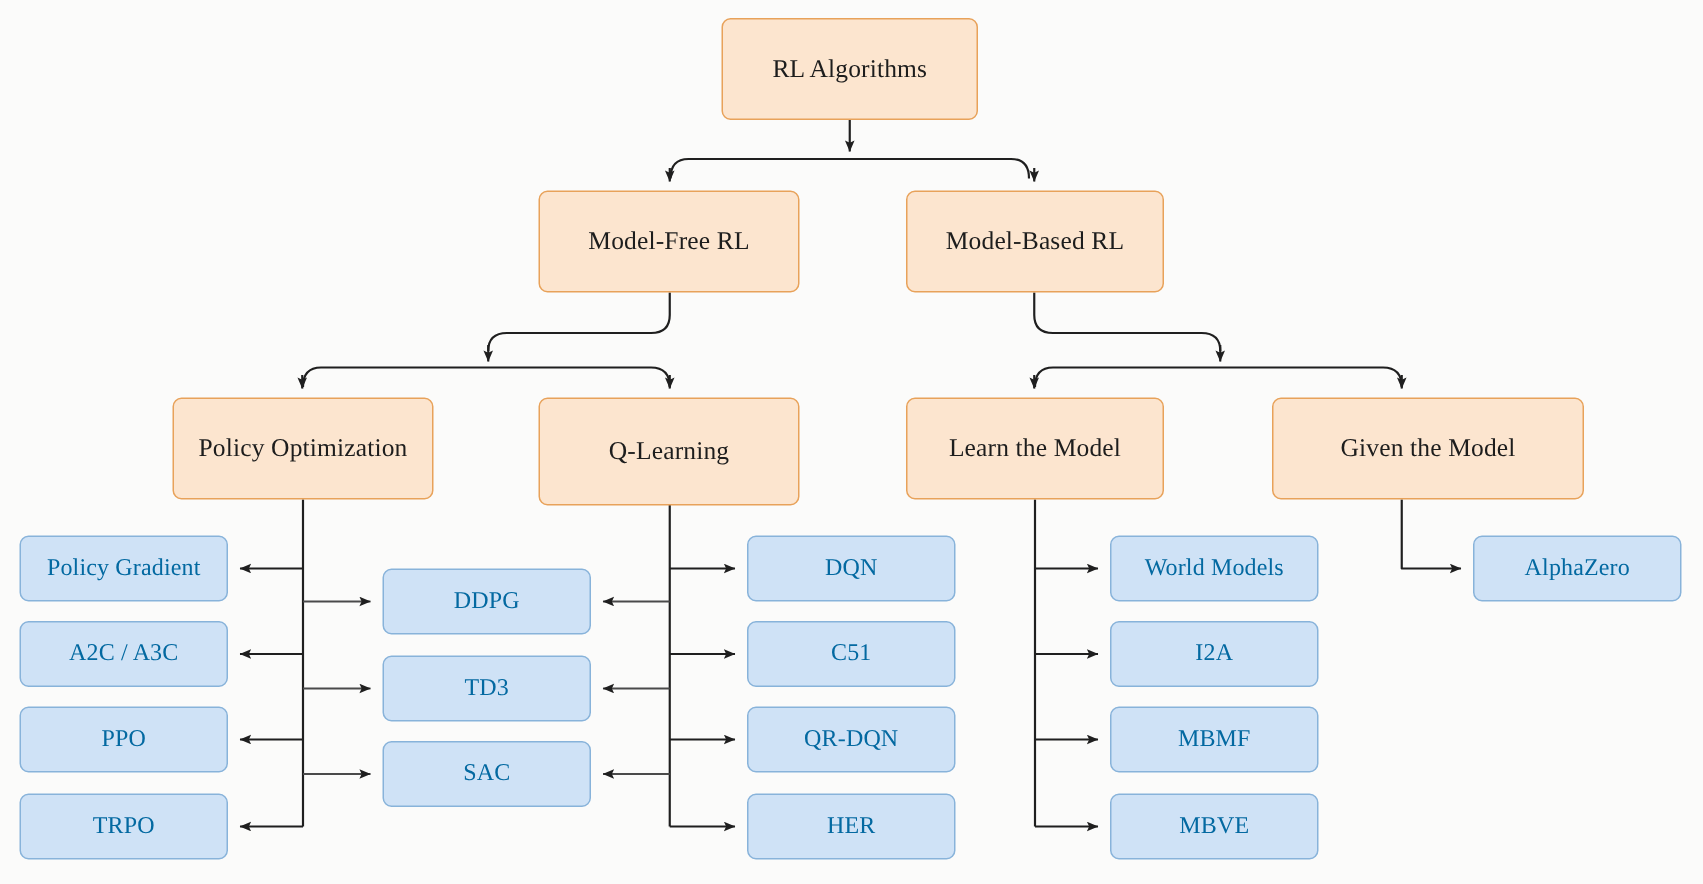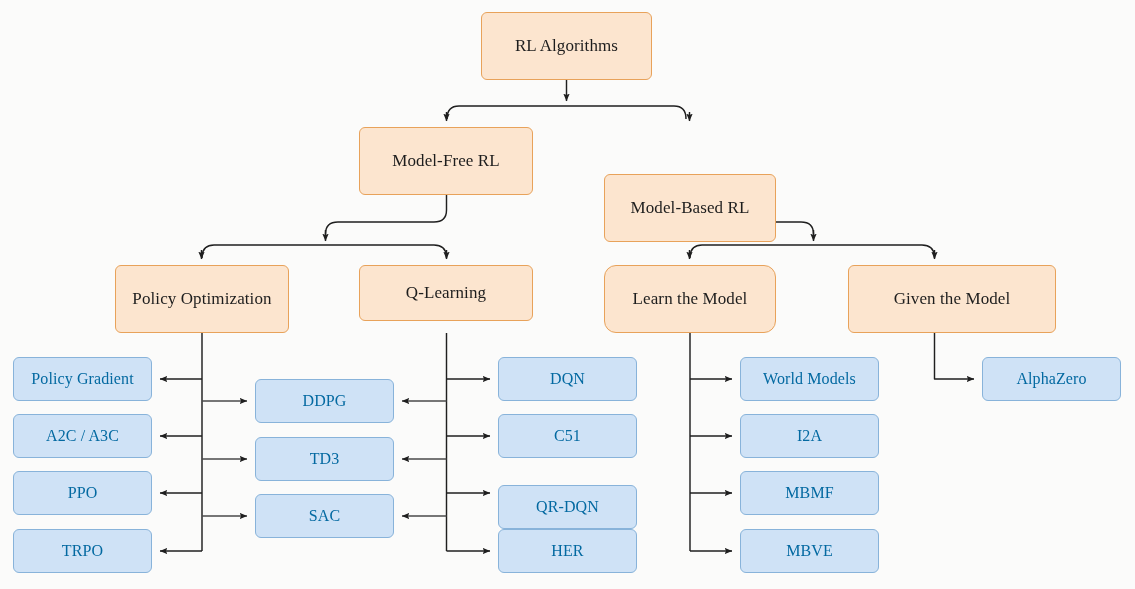--- a/index.html
+++ b/index.html
@@ -117,31 +117,31 @@
     </g>
   </svg>
 
   <div class="node cat" style="left:481px; top:12px; width:171px; height:68px;">
     <span class="lbl">RL Algorithms</span>
   </div>
 
   <div class="node cat" style="left:359px; top:127px; width:174px; height:68px;">
     <span class="lbl">Model-Free RL</span>
   </div>
-  <div class="node cat" style="left:604px; top:127px; width:172px; height:68px;margin-top:47px;">
+  <div class="node cat" style="left:604px; top:127px; width:172px; height:68px;">
     <span class="lbl">Model-Based RL</span>
   </div>
 
   <div class="node cat" style="left:115px; top:265px; width:174px; height:68px;">
     <span class="lbl">Policy Optimization</span>
   </div>
-  <div class="node cat" style="left:359px; top:265px; width:174px; height:56px;">
+  <div class="node cat" style="left:359px; top:265px; width:174px; height:72px;">
     <span class="lbl">Q-Learning</span>
   </div>
-  <div class="node cat" style="left:604px; top:265px; width:172px; height:68px;border-radius:12px;">
+  <div class="node cat" style="left:604px; top:265px; width:172px; height:68px;">
     <span class="lbl">Learn the Model</span>
   </div>
   <div class="node cat" style="left:848px; top:265px; width:208px; height:68px;">
     <span class="lbl">Given the Model</span>
   </div>
 
   <div class="node alg" style="left:13px; top:357px; width:139px; height:44px;">
     <span class="lbl">Policy Gradient</span>
   </div>
   <div class="node alg" style="left:13px; top:414px; width:139px; height:44px;">
@@ -163,21 +163,21 @@
   <div class="node alg" style="left:255px; top:494px; width:139px; height:44px;">
     <span class="lbl">SAC</span>
   </div>
 
   <div class="node alg" style="left:498px; top:357px; width:139px; height:44px;">
     <span class="lbl">DQN</span>
   </div>
   <div class="node alg" style="left:498px; top:414px; width:139px; height:44px;">
     <span class="lbl">C51</span>
   </div>
-  <div class="node alg" style="left:498px; top:471px; width:139px; height:44px;margin-top:14px;">
+  <div class="node alg" style="left:498px; top:471px; width:139px; height:44px;">
     <span class="lbl">QR-DQN</span>
   </div>
   <div class="node alg" style="left:498px; top:529px; width:139px; height:44px;">
     <span class="lbl">HER</span>
   </div>
 
   <div class="node alg" style="left:740px; top:357px; width:139px; height:44px;justify-content:center;">
     <span class="lbl">World Models</span>
   </div>
   <div class="node alg" style="left:740px; top:414px; width:139px; height:44px;">

